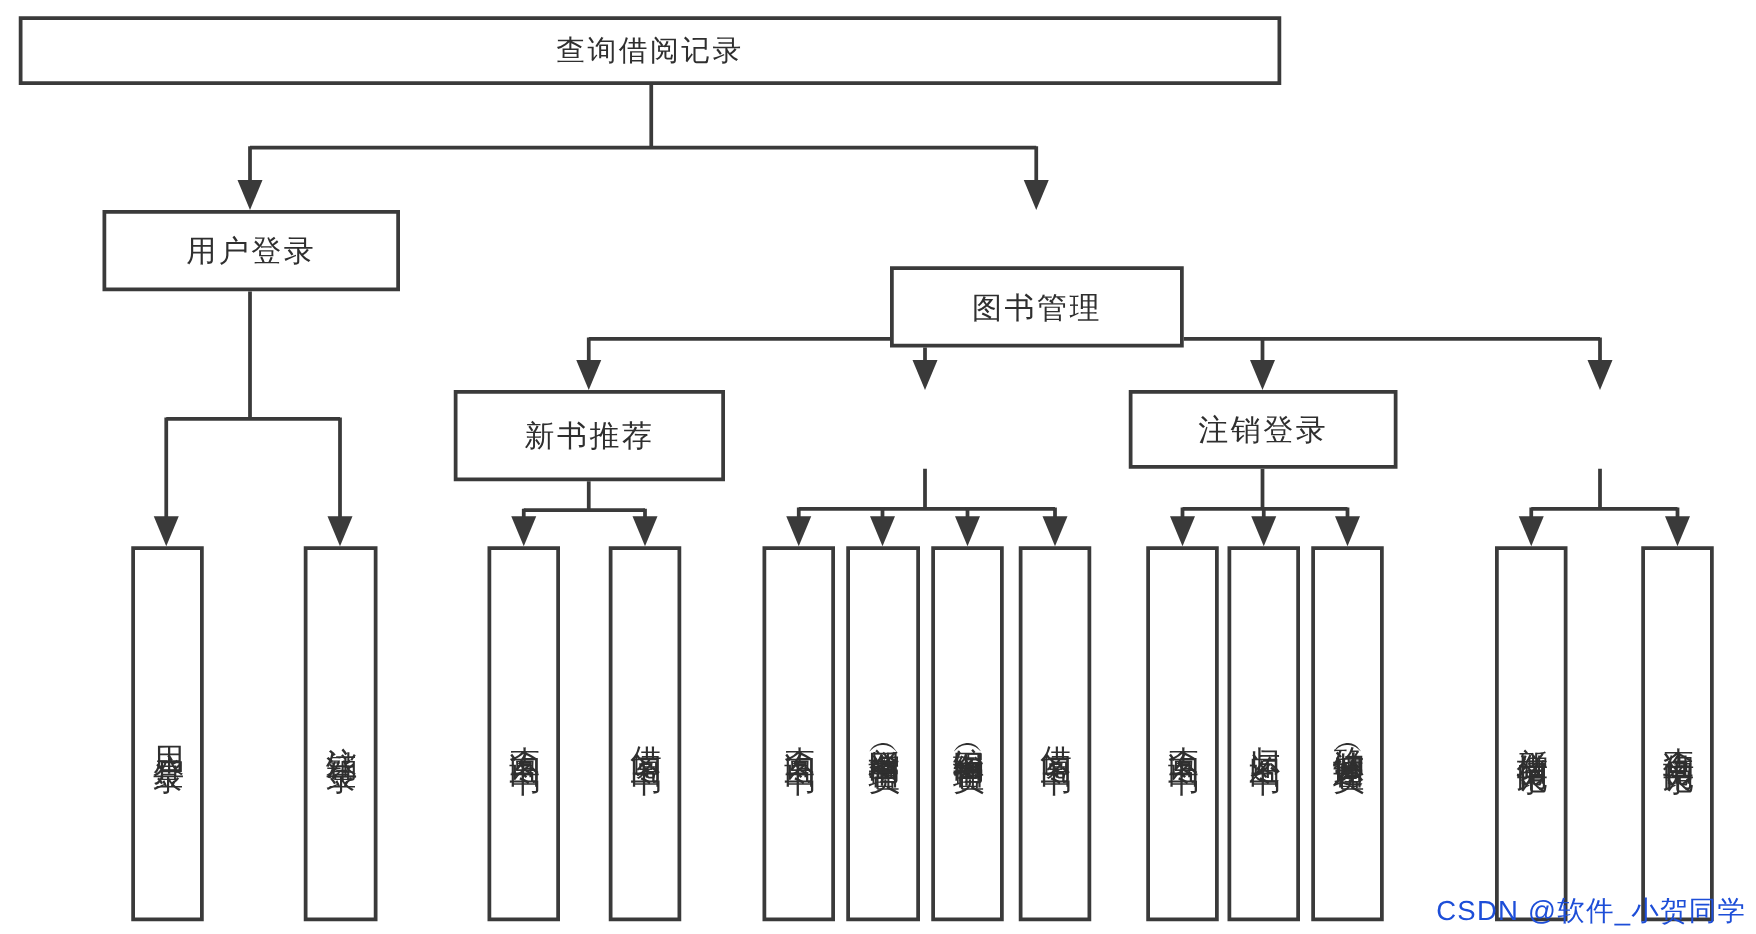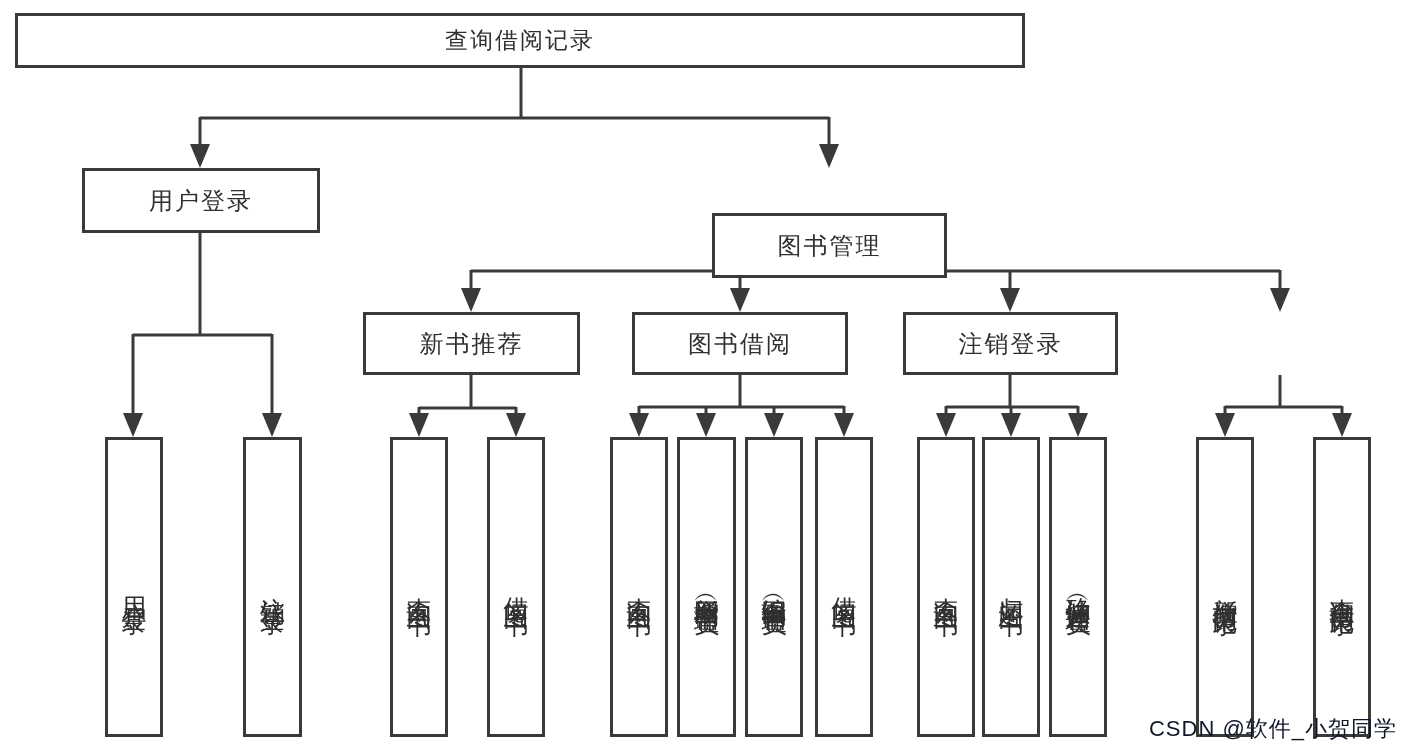--- a/index.html
+++ b/index.html
@@ -30,21 +30,21 @@
     writing-mode:vertical-rl;
     text-orientation:mixed;
     font-size:25px;
     letter-spacing:5px;
     line-height:1.15;
   }
   .watermark{
     position:absolute;
     right:8px;bottom:3px;
     font-size:22px;
-    color:#0f172a;
+    color:#1d4ed8;
     letter-spacing:1px;
     z-index:5;
     white-space:nowrap;
   }
   svg line{stroke:#3a3a3a;stroke-width:3;}
   svg polygon{fill:#3a3a3a;}
 </style>
 </head>
 <body>
 
@@ -130,25 +130,22 @@
     <span class="h-label root-label">查询借阅记录</span>
   </div>
 
   <div class="box" style="left:82px;top:168px;width:238px;height:65px;">
     <span class="h-label">用户登录</span>
   </div>
   <div class="box" style="left:712px;top:168px;width:235px;height:65px;margin-top:45px;">
     <span class="h-label">图书管理</span>
   </div>
 
-  <div class="box" style="left:363px;top:312px;width:217px;height:63px;">
+  <div class="box" style="left:363px;top:312px;width:217px;height:73px;">
     <span class="h-label">新书推荐</span>
-  </div>
-  <div class="box" style="left:632px;top:312px;width:216px;height:63px;">
-    <span class="h-label">图书借阅</span>
   </div>
   <div class="box" style="left:903px;top:312px;width:215px;height:63px;">
     <span class="h-label">注销登录</span>
   </div>
 
   <div class="box" style="left:105px;top:437px;width:58px;height:300px;">
     <span class="v-label">用户登录</span>
   </div>
   <div class="box" style="left:243px;top:437px;width:59px;height:300px;">
     <span class="v-label">注销登录</span>

